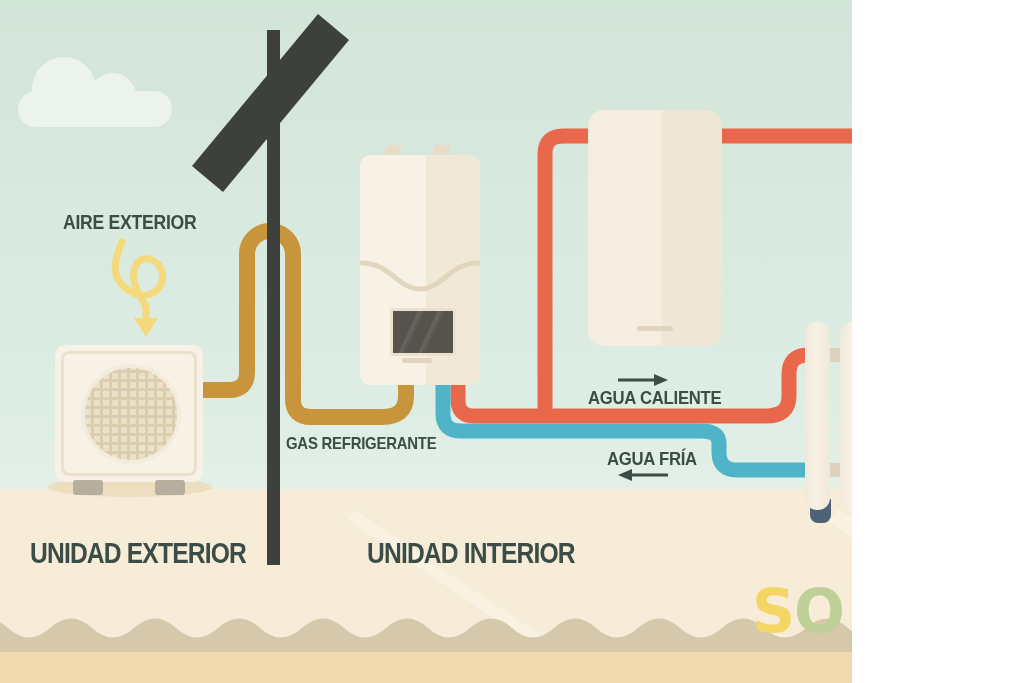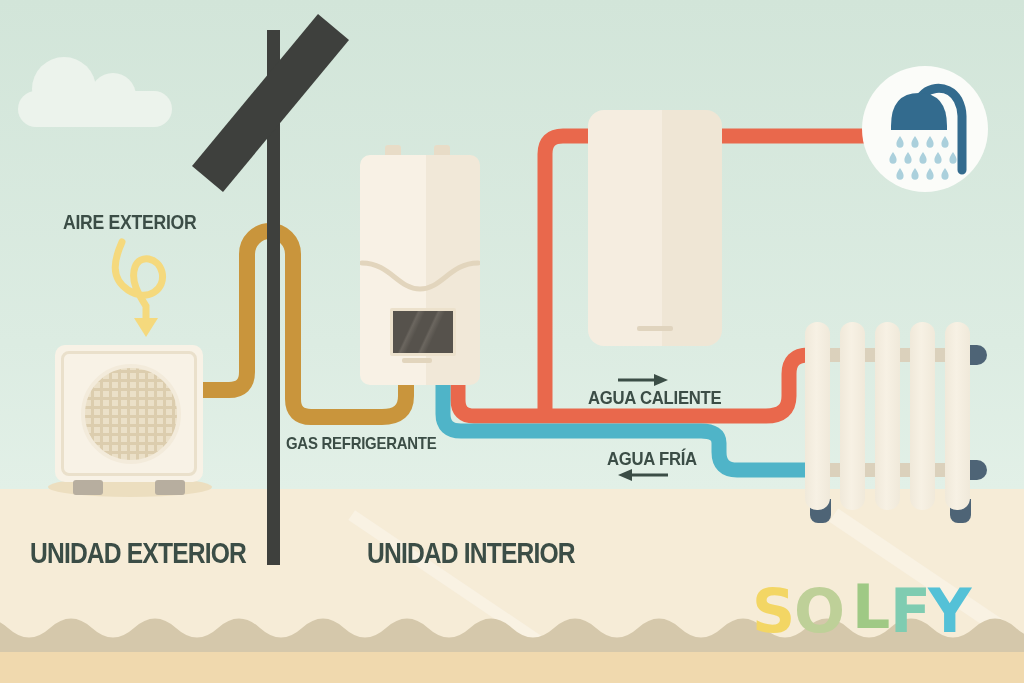--- a/index.html
+++ b/index.html
@@ -1,17 +1,17 @@
 <!DOCTYPE html>
 <html><head>
 <meta charset="utf-8">
 <style>
   html,body{margin:0;padding:0;background:#ffffff;}
   .scene{
-    position:relative;width:1024px;height:683px;overflow:hidden;
+    position:relative;width:852px;height:683px;overflow:hidden;
     font-family:"Liberation Sans",sans-serif;
     text-decoration:underline;
   }
   .sky{position:absolute;left:0;top:0;width:1024px;height:489px;
     background:linear-gradient(180deg,#d2e5d9 0%,#dcece2 70%,#e2f0e7 100%);}
   .floor{position:absolute;left:0;top:489px;width:1024px;height:194px;background:#f6ecd7;overflow:hidden;}
   .streak{position:absolute;background:rgba(255,255,255,.30);transform:rotate(-56deg);}
   .cloud{position:absolute;left:18px;top:57px;width:154px;height:70px;}
   .cloud .base{position:absolute;left:0;bottom:0;width:154px;height:36px;border-radius:18px;background:#ecf3ec;}
   .cloud .puff1{position:absolute;left:14px;top:0;width:64px;height:64px;border-radius:50%;background:#ecf3ec;}

